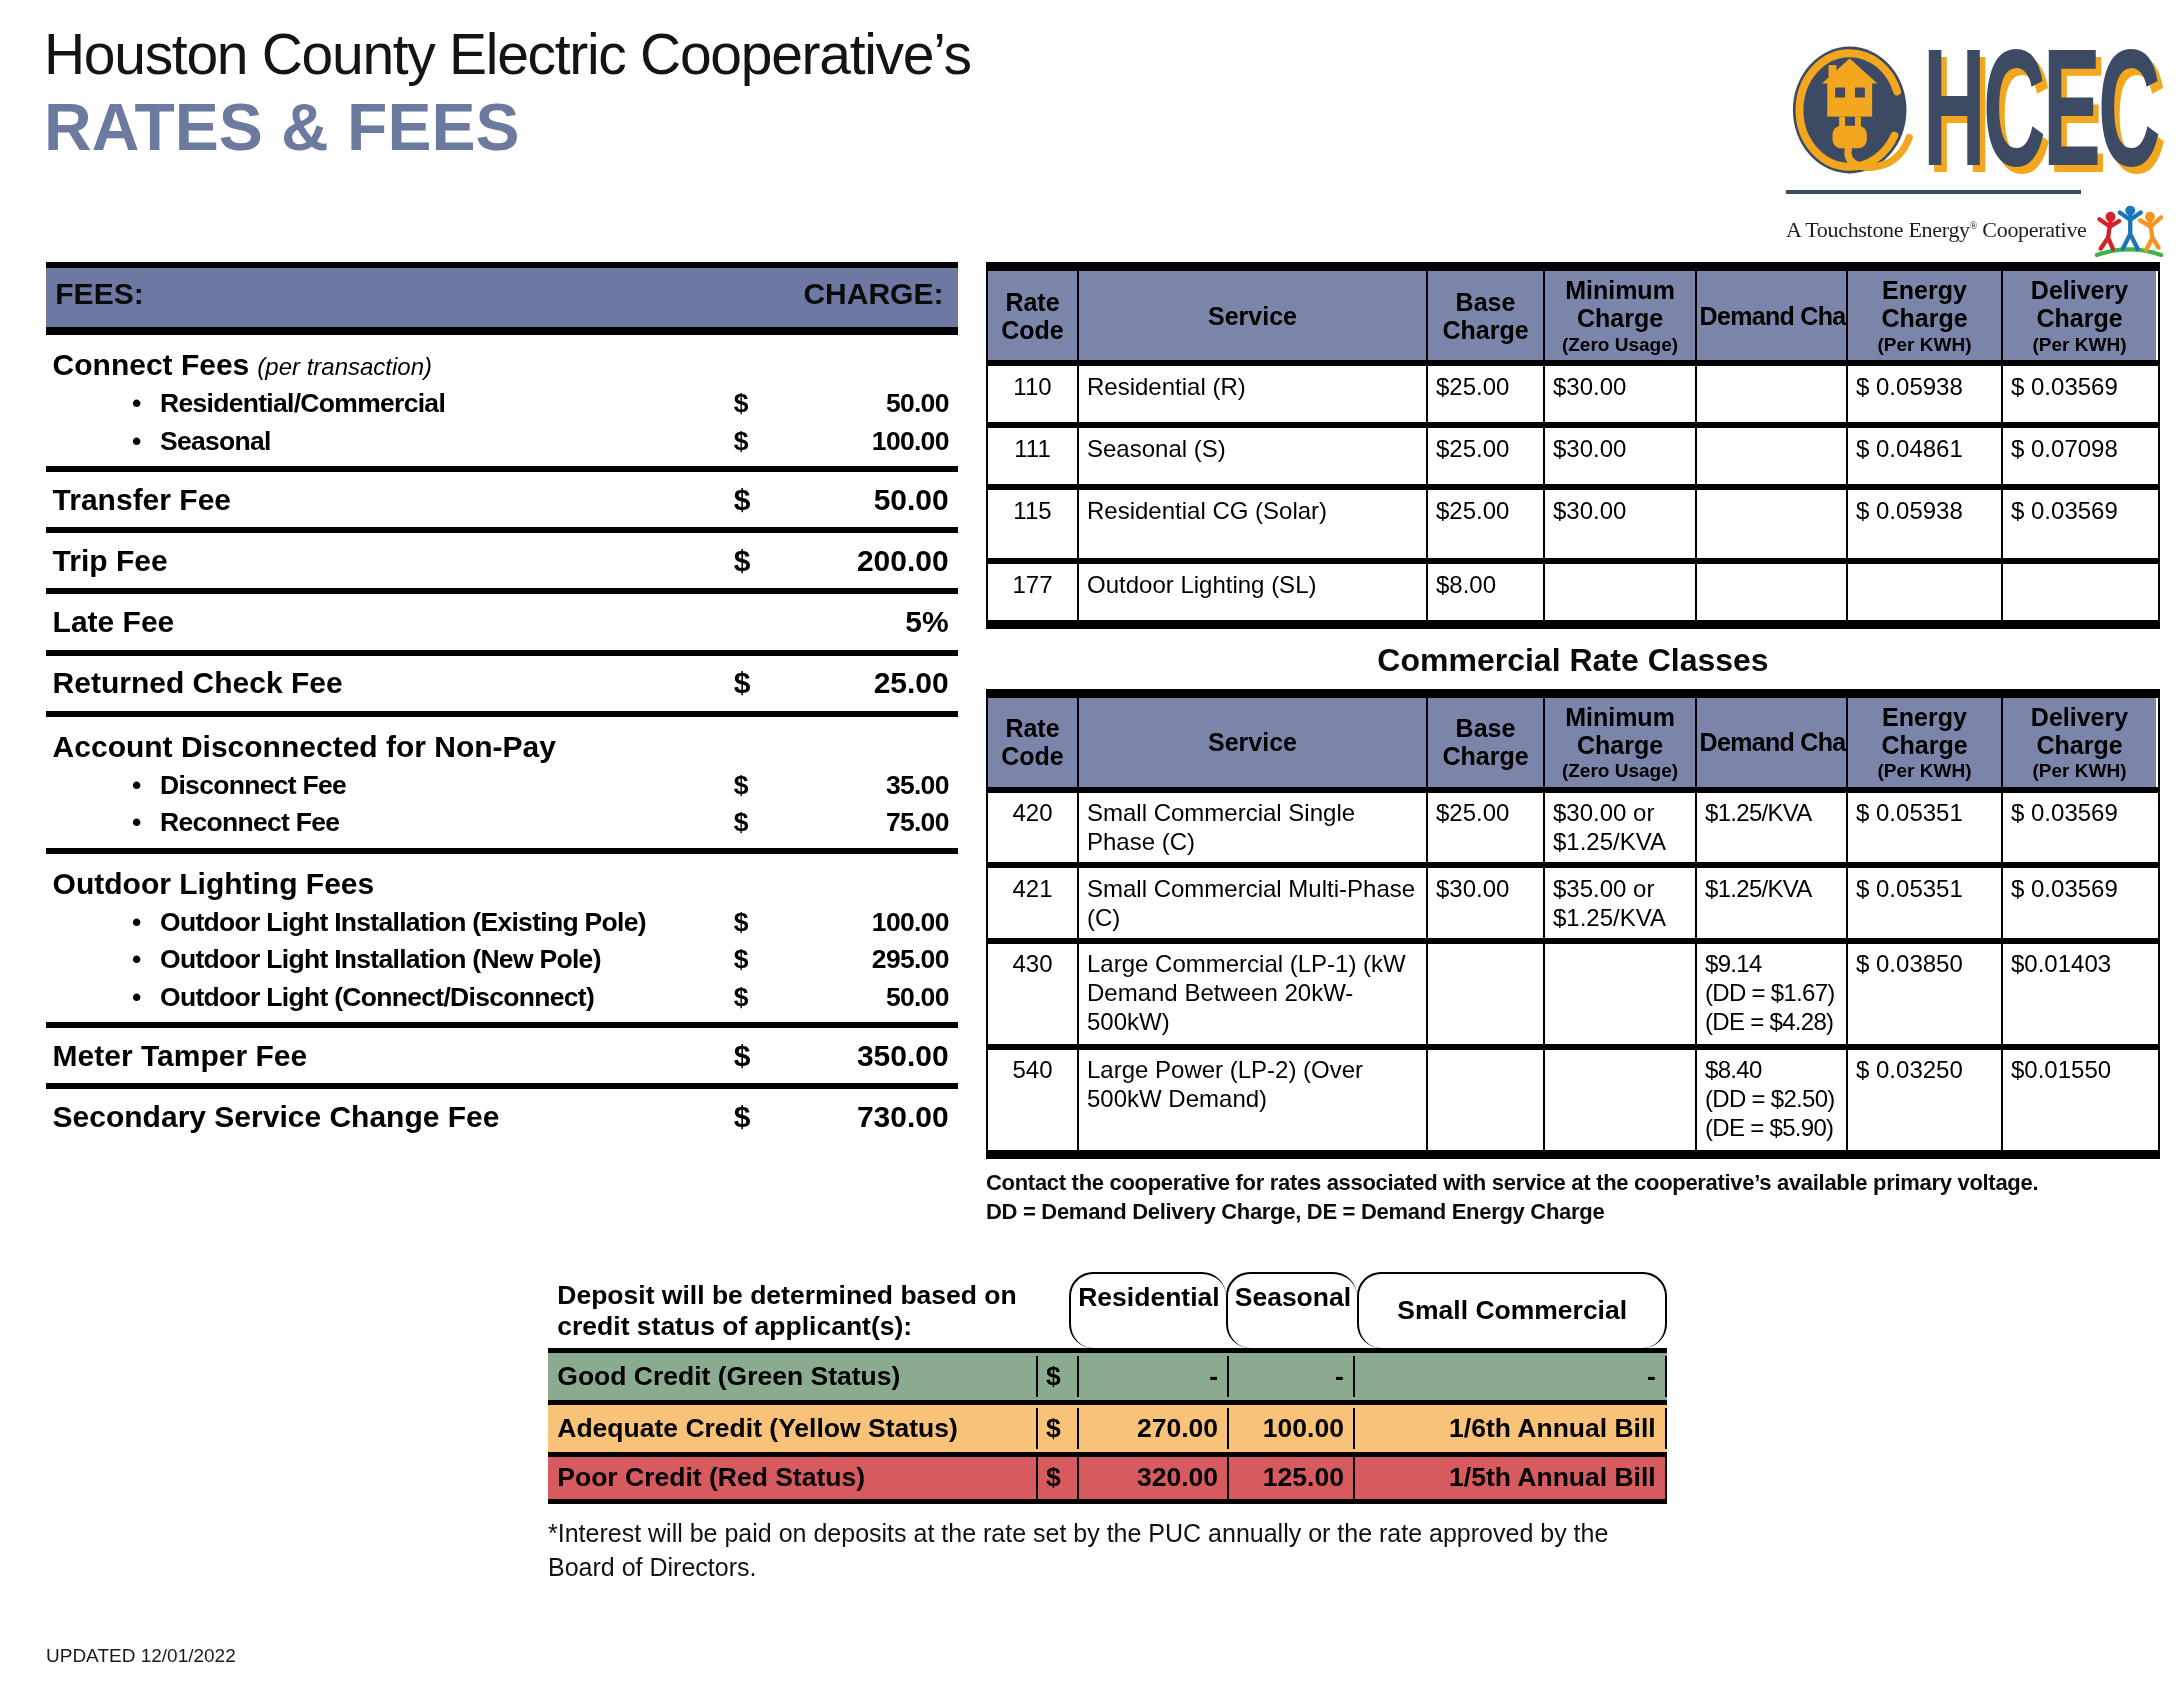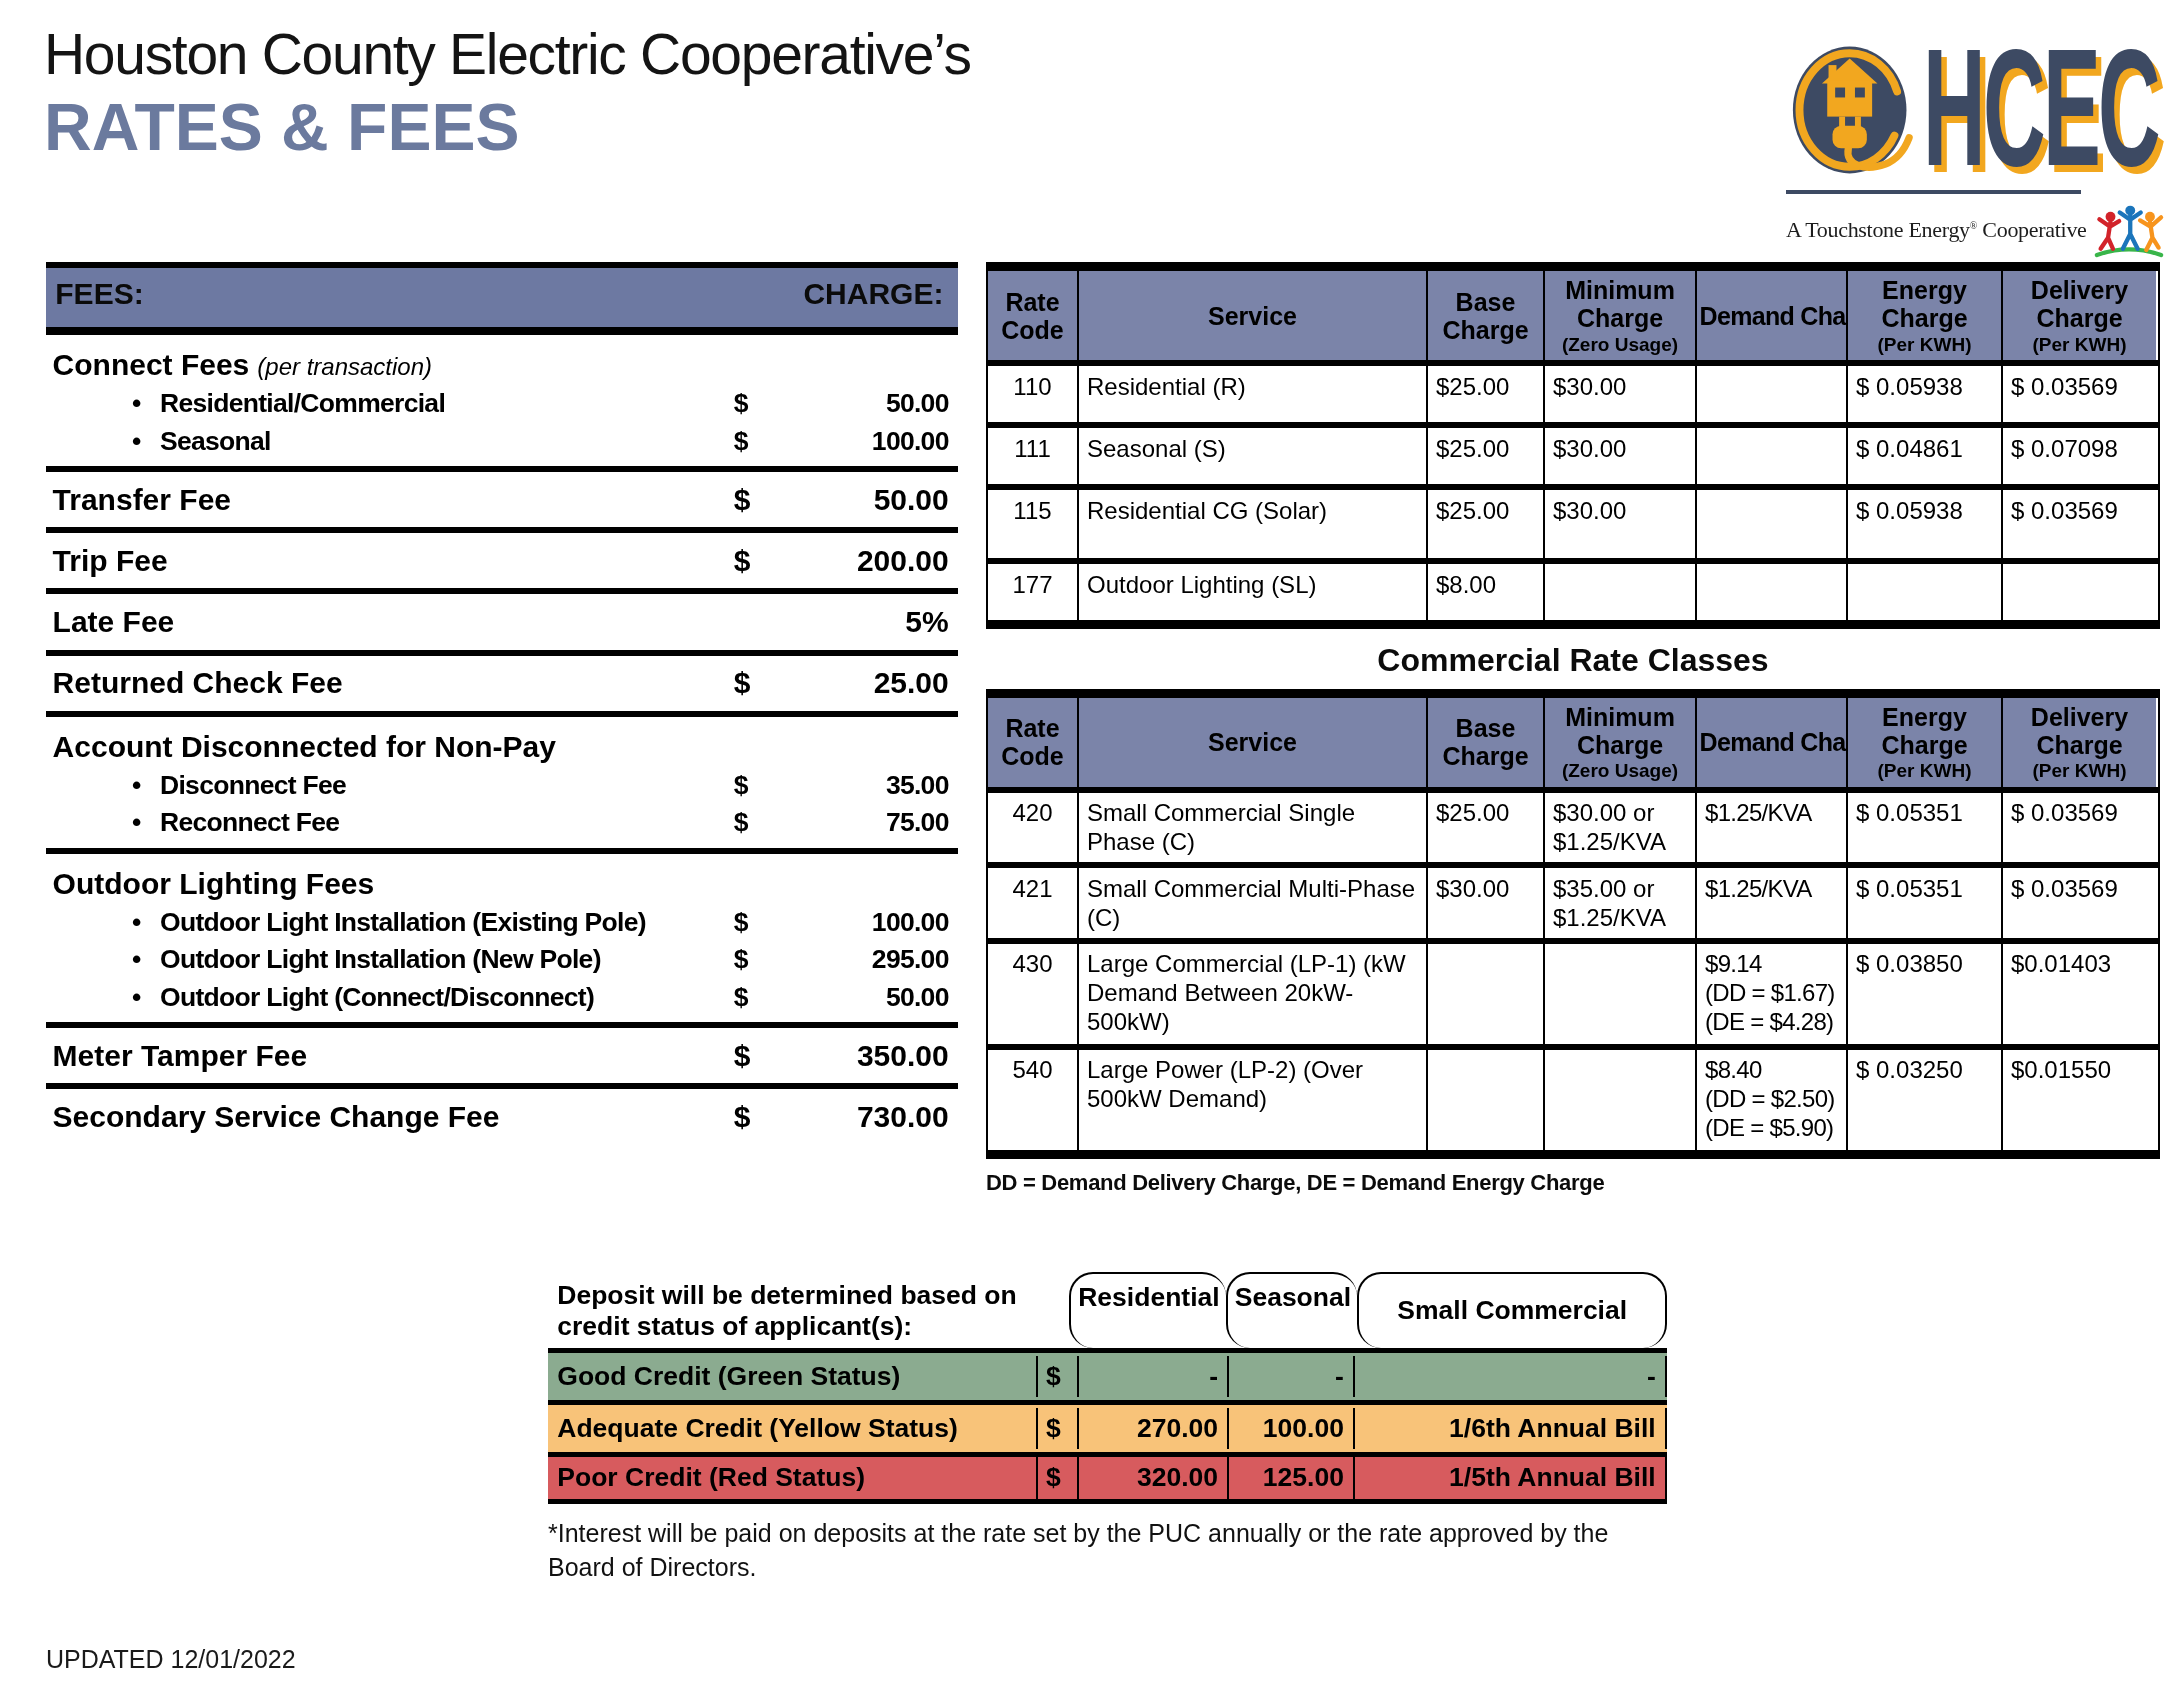--- a/index.html
+++ b/index.html
@@ -90,21 +90,21 @@
   .dp-colored .dp-cell.right { justify-content:flex-end; }
   .dp-colored .dp-cell + .dp-cell { border-left:2.6px solid #000; }
   .dp-colored .dp-sc { border-right:2.6px solid #000; }
   .dp-last { border-bottom:5.3px solid #000; }
   .row-green { background:#8bab90; }
   .row-yellow { background:#f8c379; }
   .row-red { background:#d75b5e; }
   .dp-foot { margin-top:13.2px; font-size:25px; font-weight:400; line-height:1.35; color:#111; width:1119px; }
 
   
-  .updated { position:absolute; left:46px; top:1645px; font-size:25px; font-weight:400; color:#1a1a1a; }
+  .updated { position:absolute; left:46px; top:1645px; font-size:19px; font-weight:400; color:#1a1a1a; }
 </style>
 </head>
 <body>
 
 <div class="page">
 
   <div class="hdr">
     <div class="hdr-title">Houston County Electric Cooperative’s</div>
     <div class="hdr-sub">RATES &amp; FEES</div>
   </div>
@@ -396,20 +396,21 @@
           <div>$8.40</div>
           <div>(DD = $2.50)</div>
           <div>(DE = $5.90)</div>
         </div>
         <div class="rt-cell c-energy">$ 0.03250</div>
         <div class="rt-cell c-delivery">$0.01550</div>
       </div>
     </div>
 
     <div class="rt-notes">
+      <div>Contact the cooperative for rates associated with service at the cooperative’s available primary voltage.</div>
       <div>DD = Demand Delivery Charge, DE = Demand Energy Charge</div>
     </div>
   </div>
 
   <div class="dep">
     <div class="dp-row dp-head">
       <div class="dp-cell dp-label">Deposit will be determined based on credit status of applicant(s):</div>
       <div class="dp-cell dp-cur"></div>
       <div class="dp-cell dp-res dp-h">Residential</div>
       <div class="dp-cell dp-sea dp-h">Seasonal</div>

